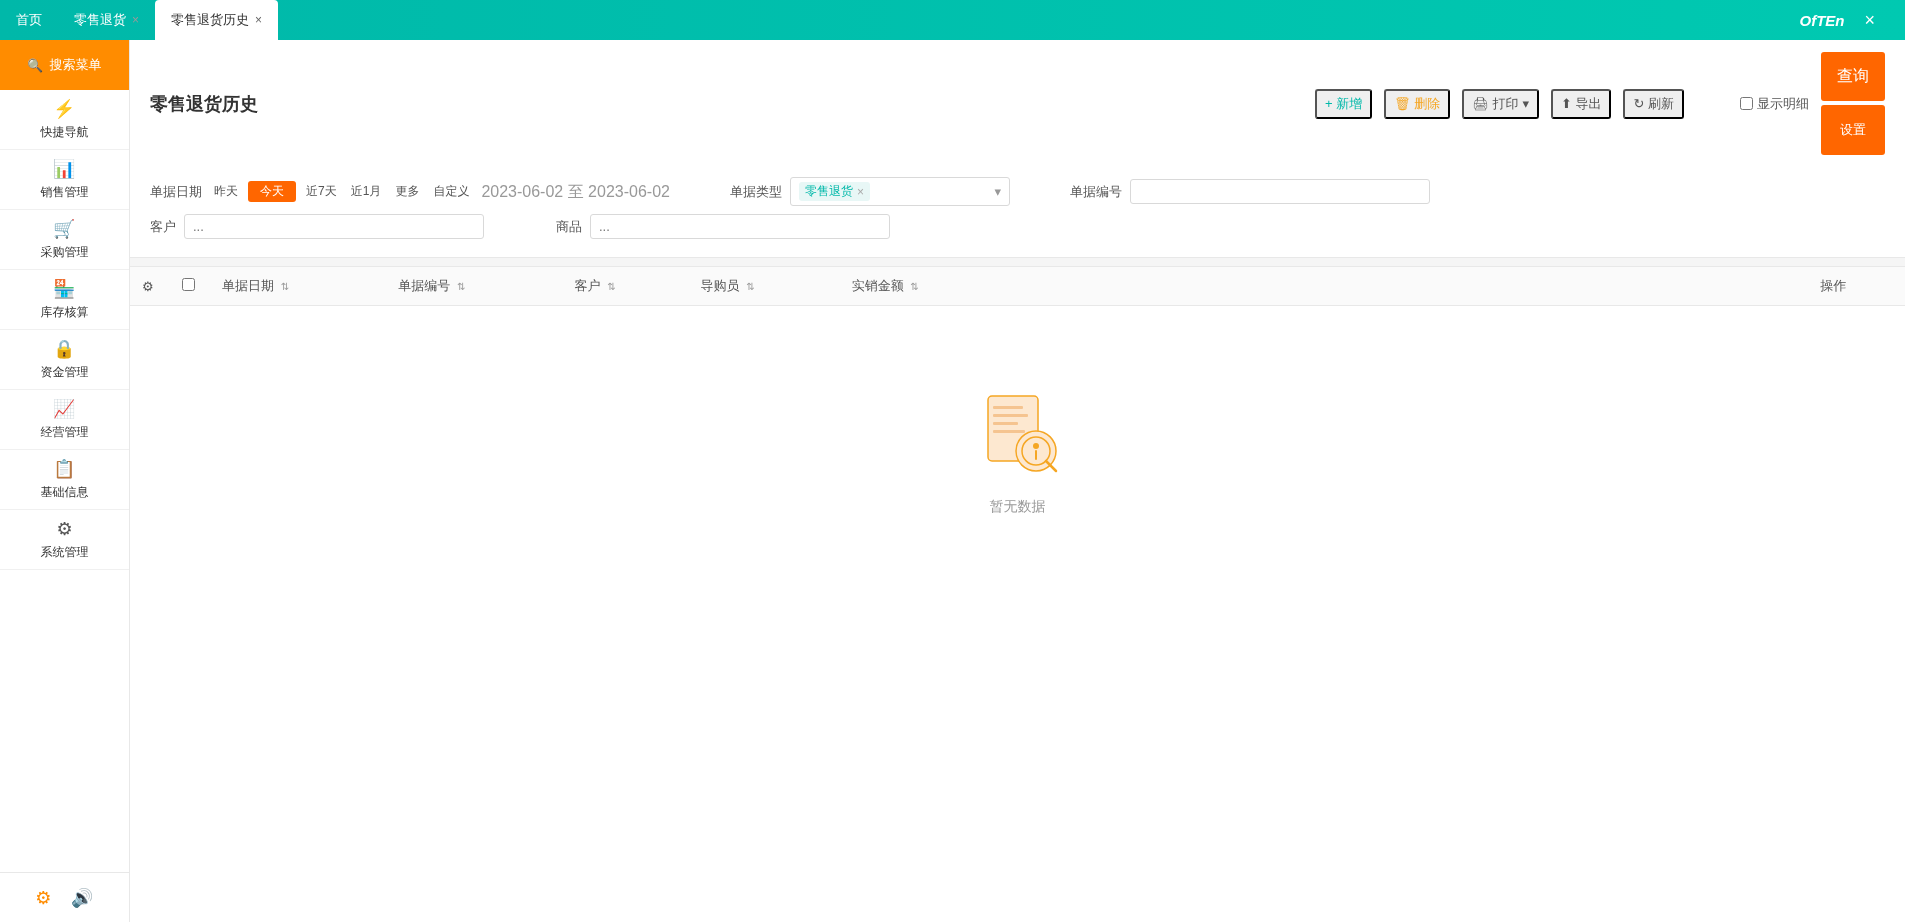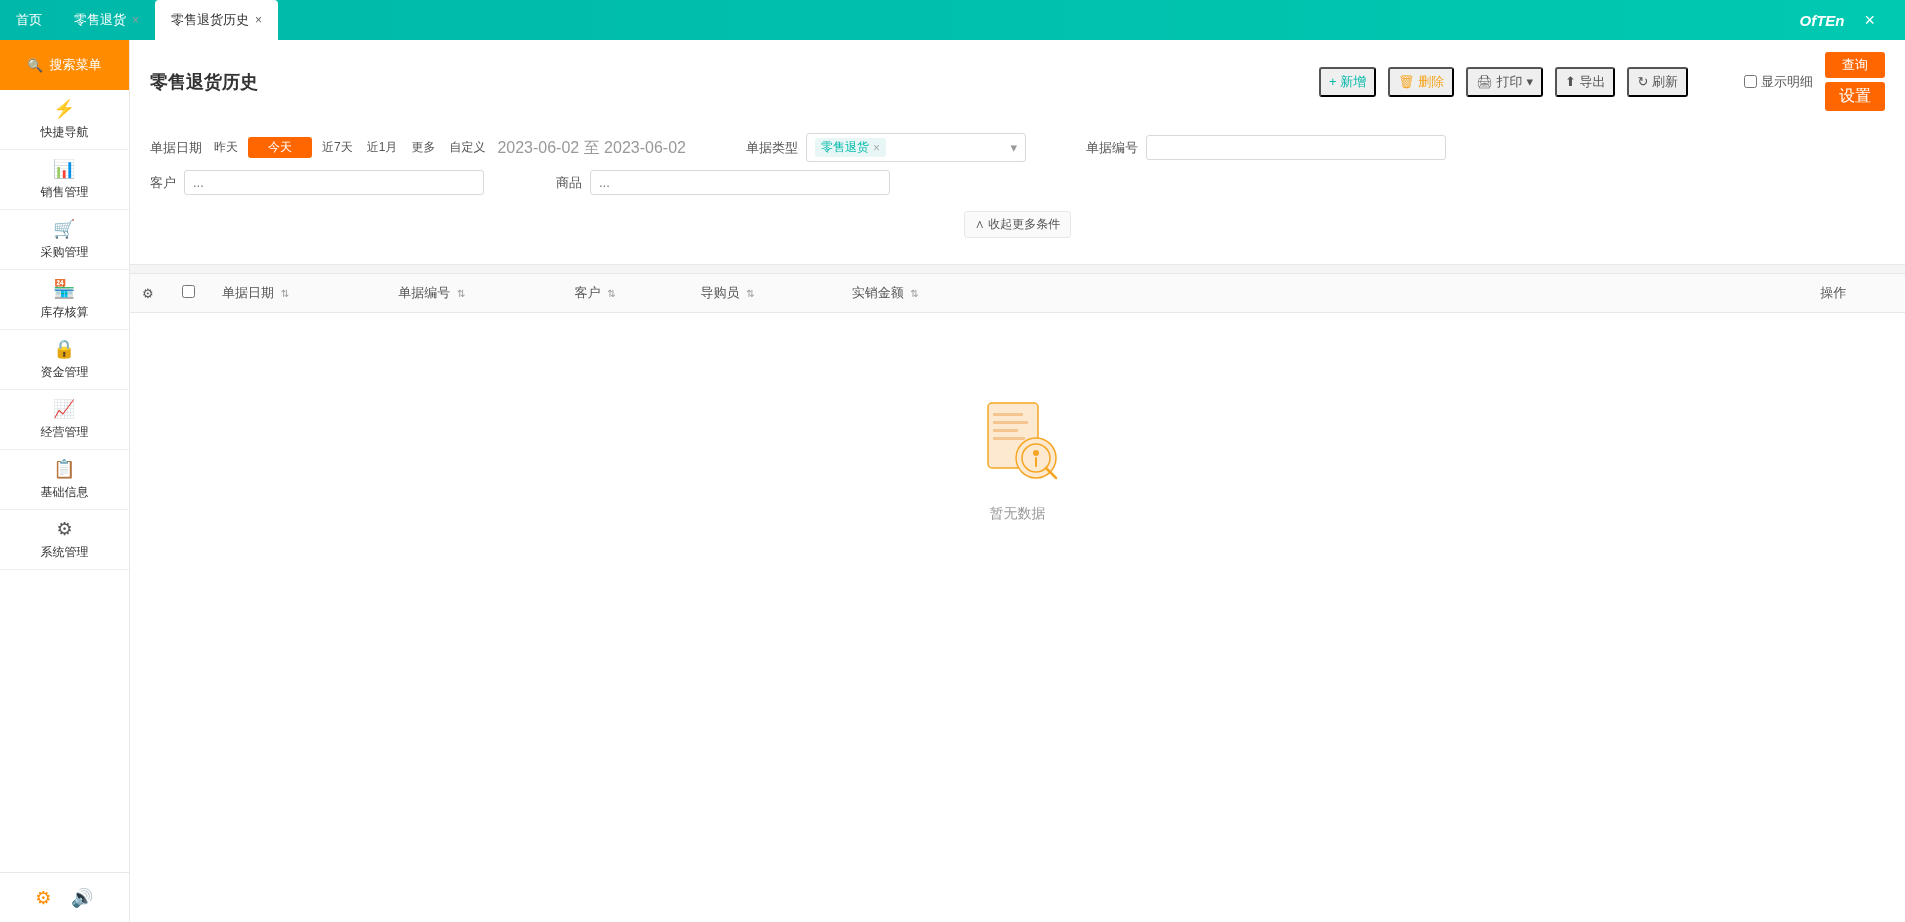--- a/index.html
+++ b/index.html
@@ -157,32 +157,32 @@
     }
     .btn-new {
       color: #00b8a9;
       font-weight: 500;
     }
     .btn-delete { color: #f5a623; }
     .btn-primary {
       background: #ff6600;
       color: #fff;
       border: none;
-      padding: 4px 16px;
-      border-radius: 3px;
-      font-size: 13px;
+      padding: 14px 16px;
+      border-radius: 3px;
+      font-size: 16px;
       cursor: pointer;
     }
     .btn-setting {
       background: #ff6600;
       color: #fff;
       border: none;
-      padding: 4px 14px;
-      border-radius: 3px;
-      font-size: 16px;
+      padding: 16px 14px;
+      border-radius: 3px;
+      font-size: 13px;
       cursor: pointer;
     }
     .checkbox-label {
       display: flex;
       align-items: center;
       gap: 4px;
       font-size: 13px;
       color: #555;
       cursor: pointer;
       padding-left: 44px;
@@ -217,21 +217,21 @@
     .date-opt {
       font-size: 12px;
       color: #555;
       cursor: pointer;
       padding: 2px 4px;
     }
     .date-opt.active {
       background: #ff6600;
       color: #fff;
       border-radius: 3px;
-      padding: 2px 20px;
+      padding: 2px 12px;
     }
     .date-range {
       font-size: 16px;
       color: #999;
       margin-top: 2px;
     }
     .filter-select {
       border: 1px solid #d9d9d9;
       border-radius: 3px;
       padding: 4px 8px;
@@ -532,25 +532,20 @@
             <span class="filter-label">客户</span>
             <input class="filter-input" style="min-width: 300px;" type="text" placeholder="...">
           </div>
 
           <div class="filter-item" style="margin-left:52px;">
             <span class="filter-label">商品</span>
             <input class="filter-input" style="min-width: 300px;" type="text" placeholder="...">
           </div>
         </div>
 
-        <div class="filter-more-row">
-          <button class="collapse-btn">
-            <span>∧ 收起更多条件</span>
-          </button>
-        </div>
       </div>
     </div>
 
     <div class="table-container">
       <table class="data-table">
         <thead>
           <tr>
             <th class="th-gear">
               <span>⚙</span>
             </th>

